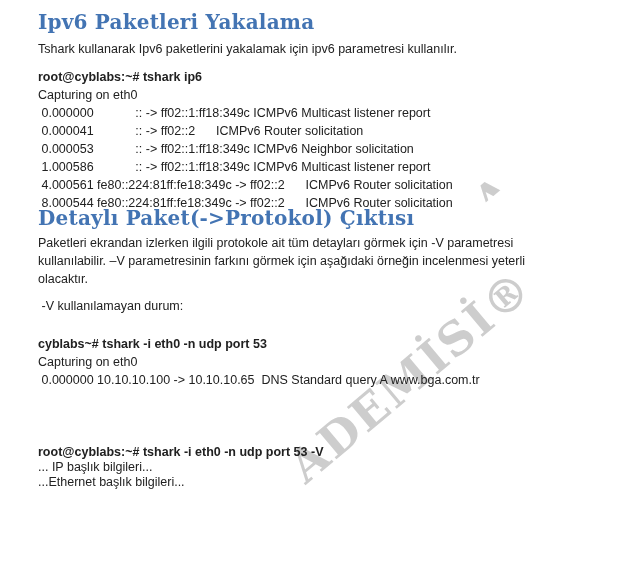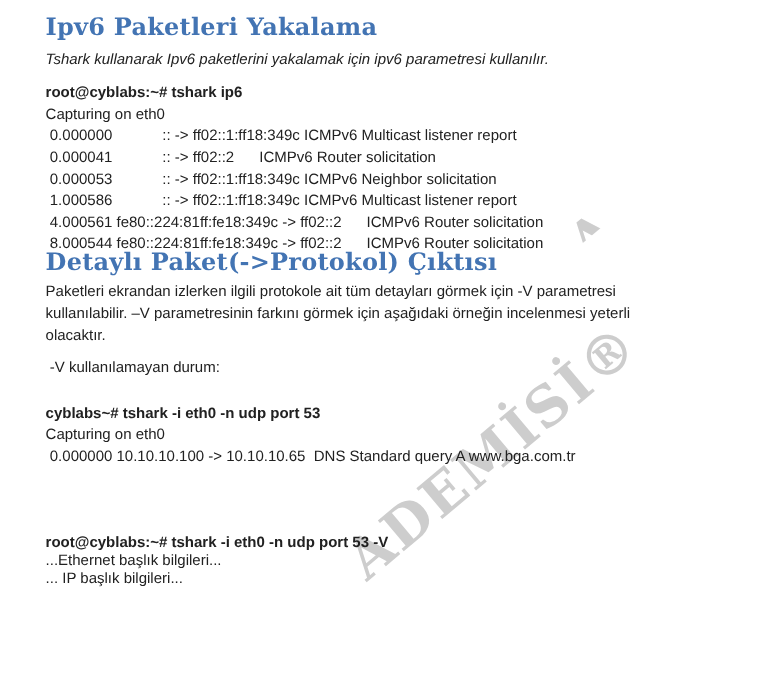--- a/index.html
+++ b/index.html
@@ -65,21 +65,21 @@
 </head>
 <body>
 
 <div class="page">
 
   <div class="watermark">ADEMİSİ®</div>
   <div class="watermark-frag">A</div>
 
   <h1 class="abs heading" style="top:10px;">Ipv6 Paketleri Yakalama</h1>
 
-  <p class="abs para" style="top:40px;font-style:italic;">Tshark kullanarak Ipv6 paketlerini yakalamak için ipv6 parametresi kullanılır.</p>
+  <p class="abs para" style="top:40px;">Tshark kullanarak Ipv6 paketlerini yakalamak için ipv6 parametresi kullanılır.</p>
 
   <div class="abs codeblock" style="top:68px;">
     <div class="codeline cmd">root@cyblabs:~# tshark ip6</div>
     <div class="codeline">Capturing on eth0</div>
     <div class="codeline"> 0.000000            :: -&gt; ff02::1:ff18:349c ICMPv6 Multicast listener report</div>
     <div class="codeline"> 0.000041            :: -&gt; ff02::2      ICMPv6 Router solicitation</div>
     <div class="codeline"> 0.000053            :: -&gt; ff02::1:ff18:349c ICMPv6 Neighbor solicitation</div>
     <div class="codeline"> 1.000586            :: -&gt; ff02::1:ff18:349c ICMPv6 Multicast listener report</div>
     <div class="codeline"> 4.000561 fe80::224:81ff:fe18:349c -&gt; ff02::2      ICMPv6 Router solicitation</div>
     <div class="codeline"> 8.000544 fe80::224:81ff:fe18:349c -&gt; ff02::2      ICMPv6 Router solicitation</div>
@@ -95,17 +95,17 @@
 
   <div class="abs codeblock" style="top:335px;">
     <div class="codeline cmd">cyblabs~# tshark -i eth0 -n udp port 53</div>
     <div class="codeline">Capturing on eth0</div>
     <div class="codeline"> 0.000000 10.10.10.100 -&gt; 10.10.10.65  DNS Standard query A www.bga.com.tr</div>
   </div>
 
 
   <div class="abs codeblock tight" style="top:445px;">
     <div class="codeline cmd">root@cyblabs:~# tshark -i eth0 -n udp port 53 -V</div>
+    <div class="codeline">... IP başlık bilgileri...</div>
     <div class="codeline">...Ethernet başlık bilgileri...</div>
-    <div class="codeline">... IP başlık bilgileri...</div>
   </div>
 
 </div>
 
 </body></html>

